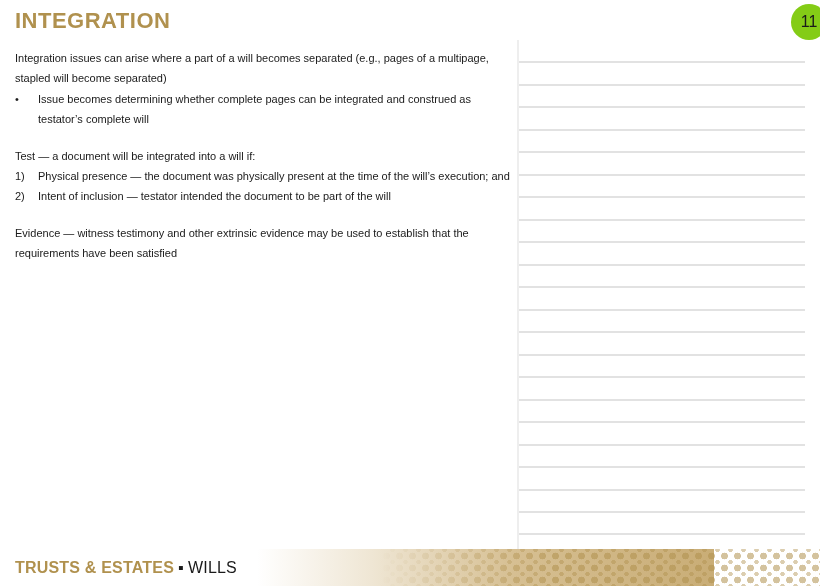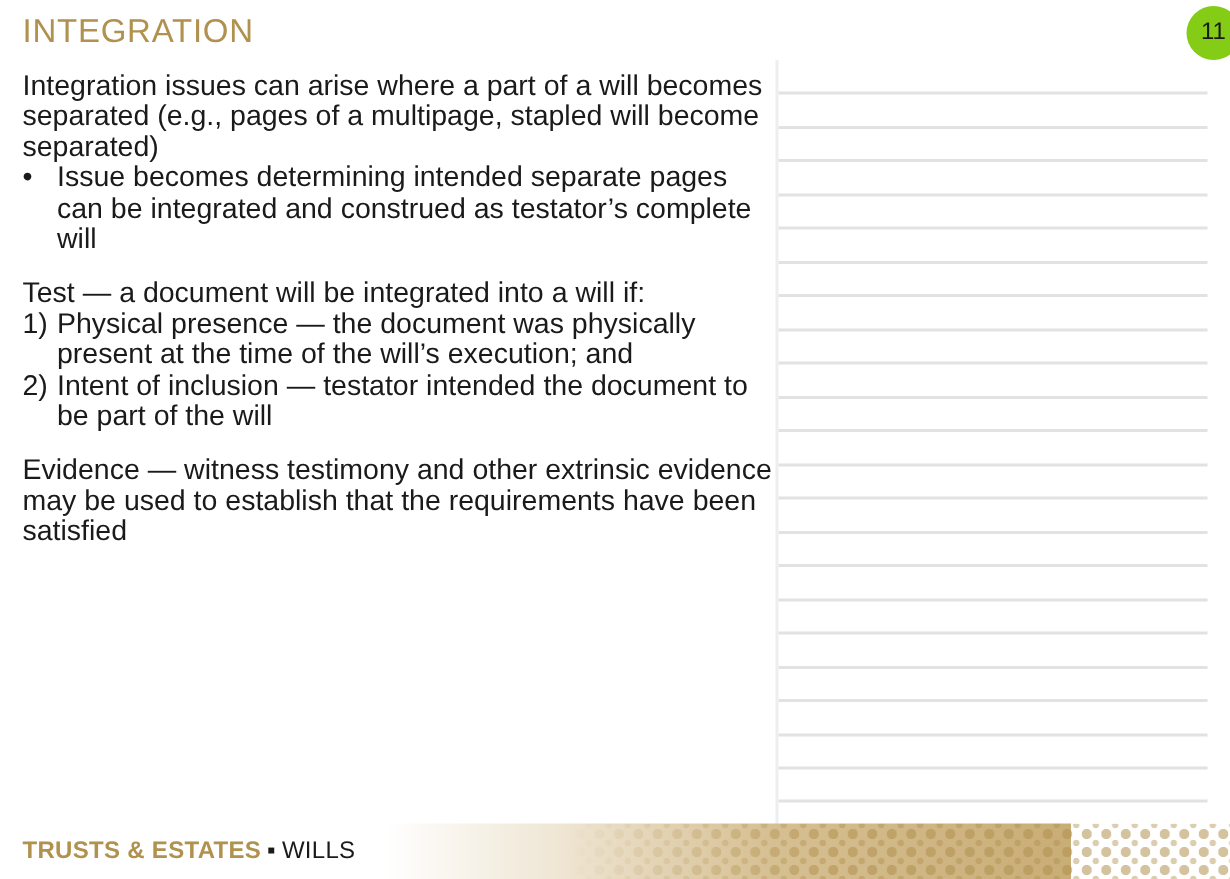--- a/index.html
+++ b/index.html
@@ -5,31 +5,31 @@
     html, body { margin: 0; padding: 0; }
     body {
       width: 820px; height: 586px; position: relative; overflow: hidden;
       background: #ffffff;
       font-family: "Liberation Sans", "DejaVu Sans", sans-serif;
       color: #1a1a1a;
     }
     .title {
       position: absolute; left: 15px; top: 8px;
       font-size: 22px; letter-spacing: 0.5px;
-      color: #b0914e; font-weight: normal;
+      color: #b0914e; font-weight: bold;
     }
     .page-badge {
       position: absolute; left: 791px; top: 4px;
       width: 36px; height: 36px; border-radius: 50%;
       background: #84cc16; color: #1a1a1a;
       font-size: 16px; display: flex; align-items: center; justify-content: center;
     }
     .content {
       position: absolute; left: 15px; top: 48px; width: 500px;
-      font-size: 19px; line-height: 20.4px;
+      font-size: 11px; line-height: 20.4px;
     }
     .content p { margin: 0; }
     .gap { height: 16px; }
     .bullet, .numitem { position: relative; padding-left: 23px; }
     .bullet .marker, .numitem .marker { position: absolute; left: 0; top: 0; }
     .u { text-decoration-color: #777; text-underline-offset: 2px; }
     b { font-weight: normal; margin-top: 10px; }
 
     .notes {
       position: absolute; left: 517px; top: 40px; width: 286px; height: 509px;
@@ -63,21 +63,21 @@
 </head>
 <body>
 
 <div class="title">INTEGRATION</div>
 <div class="page-badge">11</div>
 
 <div class="content">
   <p>Integration issues can arise where a part of a will becomes separated (e.g., pages of a multipage, stapled will become separated)</p>
   <div class="bullet">
     <span class="marker">•</span>
-    <span>Issue becomes determining intended separate pages can be integrated and construed as testator’s complete will</span>
+    <span>Issue becomes determining whether complete pages can be integrated and construed as testator’s complete will</span>
   </div>
 
   <div class="gap"></div>
 
   <p><b>Test</b><span> — a document will be integrated into a will if:</span></p>
   <div class="numitem">
     <span class="marker">1)</span>
     <span class="u">Physical presence</span><span> — the document was physically present at the time of the will’s execution; and</span>
   </div>
   <div class="numitem">

